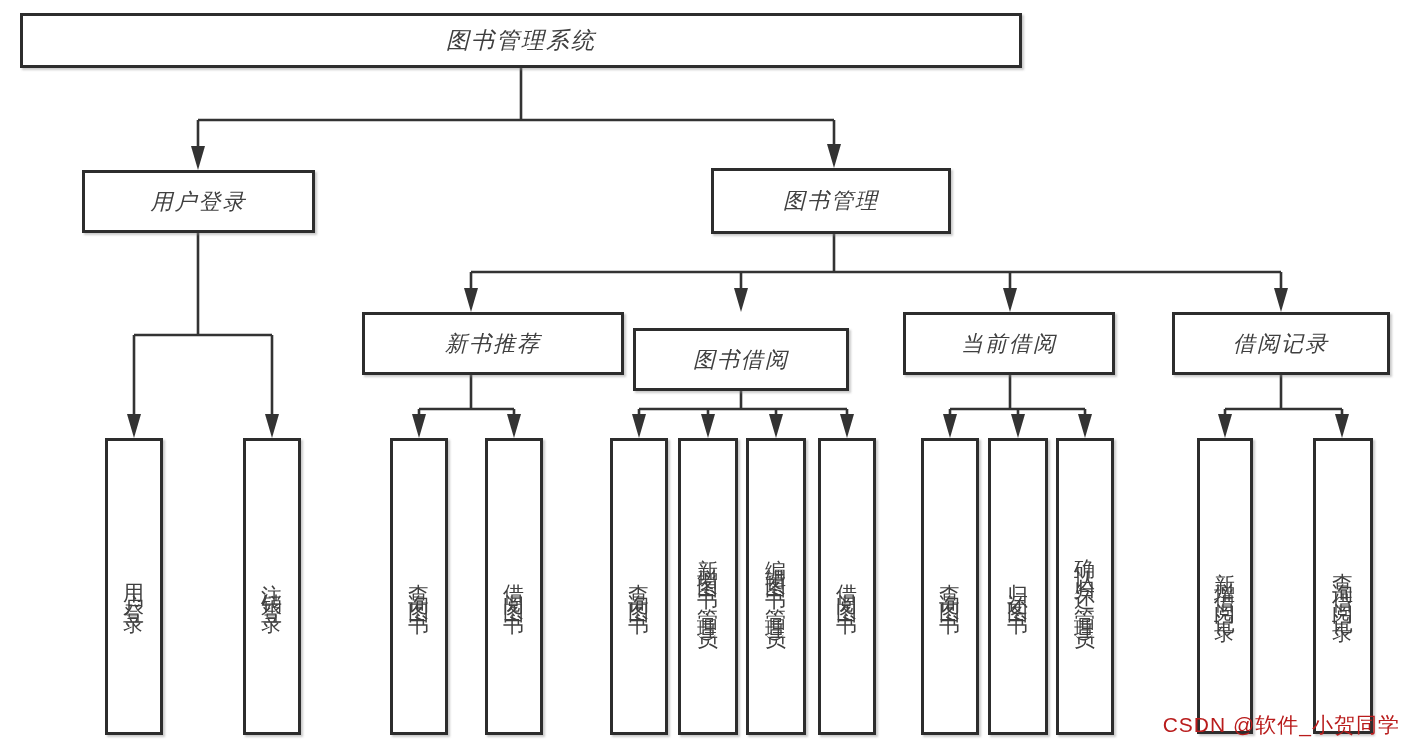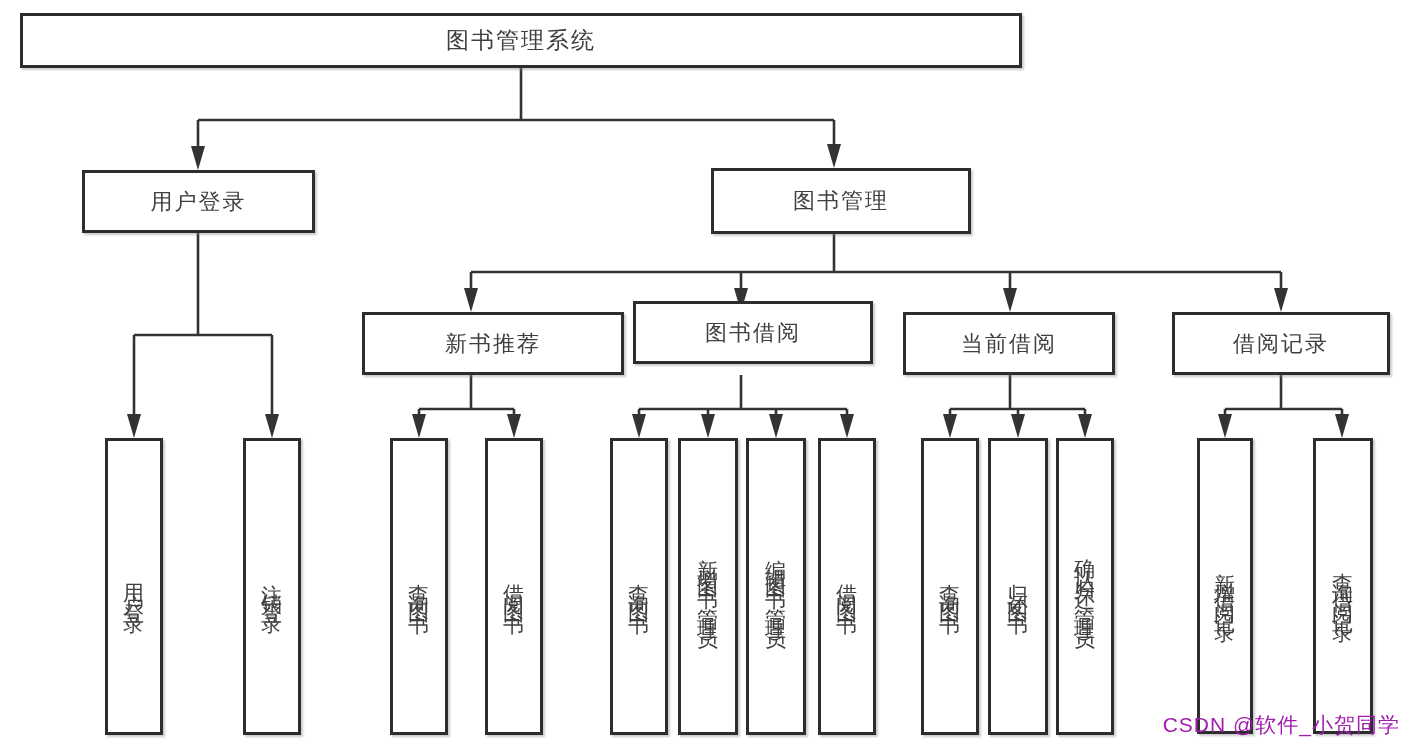--- a/index.html
+++ b/index.html
@@ -29,38 +29,39 @@
     display: flex;
     align-items: center;
     justify-content: center;
     color: #3f3f3f;
     z-index: 1;
   }
   .hnode {
     font-size: 22px;
     letter-spacing: 2px;
     white-space: nowrap;
+    font-style: italic;
   }
   .root {
     font-size: 23px;
   }
   .vnode span {
     writing-mode: vertical-rl;
     text-orientation: mixed;
     font-size: 21px;
     line-height: 1;
     letter-spacing: 10px;
     white-space: nowrap;
   }
   #watermark {
     position: absolute;
     top: 711px;
     right: 5px;
     font-size: 21px;
-    color: #a21caf;
+    color: #b91c1c;
     letter-spacing: 1px;
     white-space: nowrap;
     z-index: 5;
   }
 </style>
 </head>
 <body>
 
 <div id="stage">
 
@@ -142,28 +143,28 @@
     </g>
   </svg>
 
   <div class="node hnode root" style="left:20px; top:13px; width:1002px; height:55px;">
     <span>图书管理系统</span>
   </div>
 
   <div class="node hnode" style="left:82px; top:170px; width:233px; height:63px;">
     <span>用户登录</span>
   </div>
-  <div class="node hnode" style="left:711px; top:168px; width:260px; height:66px;">
+  <div class="node hnode" style="left:711px; top:168px; width:240px; height:66px;">
     <span>图书管理</span>
   </div>
 
   <div class="node hnode" style="left:362px; top:312px; width:262px; height:63px;">
     <span>新书推荐</span>
   </div>
-  <div class="node hnode" style="left:633px; top:301px; width:240px; height:63px;">
+  <div class="node hnode" style="left:633px; top:328px; width:216px; height:63px;">
     <span>图书借阅</span>
   </div>
   <div class="node hnode" style="left:903px; top:312px; width:212px; height:63px;align-items:center;">
     <span>当前借阅</span>
   </div>
   <div class="node hnode" style="left:1172px; top:312px; width:218px; height:63px;">
     <span>借阅记录</span>
   </div>
 
   <div class="node vnode" style="left:105px; top:438px; width:58px; height:297px;">

